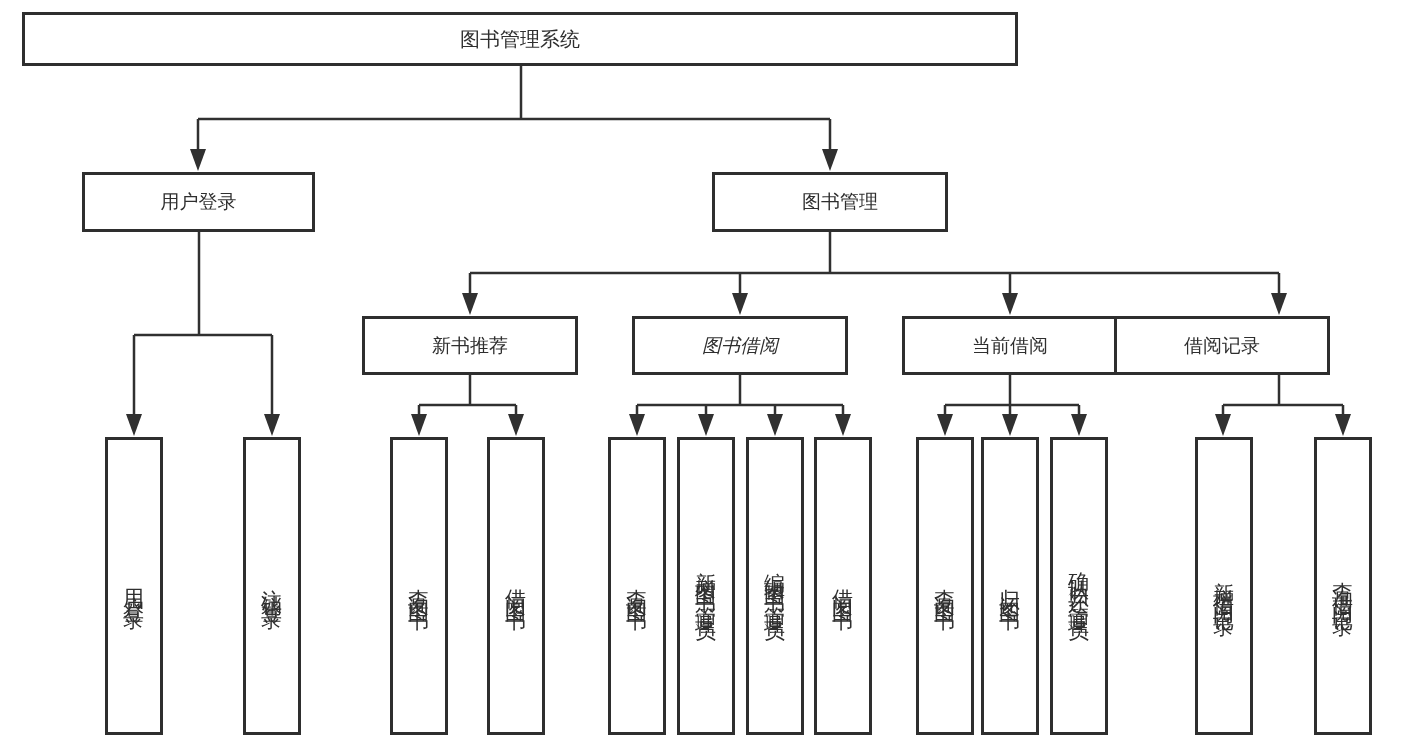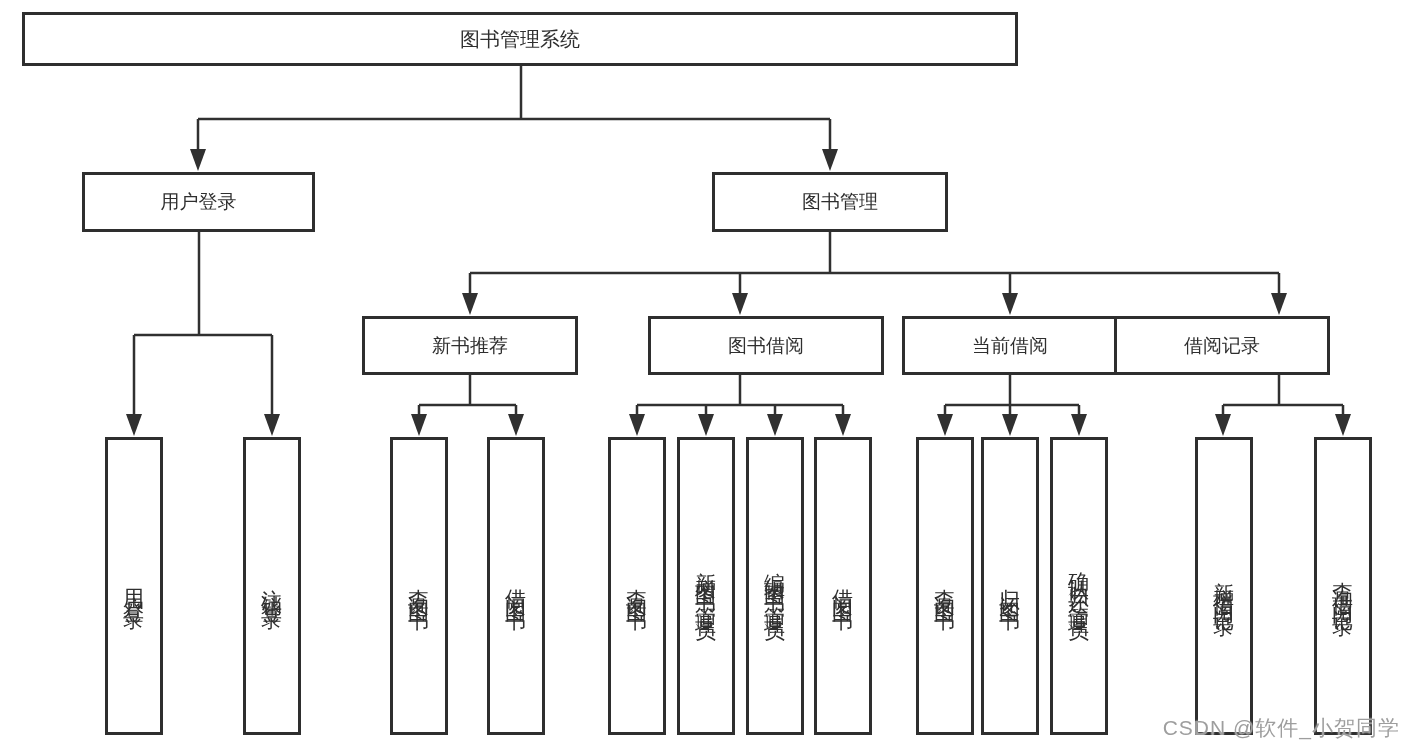--- a/index.html
+++ b/index.html
@@ -113,21 +113,21 @@
       <polygon points="1335,414 1351,414 1343,436"></polygon>
     </g>
   </svg>
 
   <div class="box root" style="left:22px; top:12px; width:996px; height:54px;">图书管理系统</div>
 
   <div class="box" style="left:82px; top:172px; width:233px; height:60px;">用户登录</div>
   <div class="box" style="left:712px; top:172px; width:236px; height:60px;padding-left:20px;">图书管理</div>
 
   <div class="box" style="left:362px; top:316px; width:216px; height:59px;">新书推荐</div>
-  <div class="box" style="left:648px; top:316px; width:236px; height:59px;">图书借阅</div>
+  <div class="box" style="left:632px; top:316px; width:216px; height:59px;font-style:italic;">图书借阅</div>
   <div class="box" style="left:902px; top:316px; width:216px; height:59px;">当前借阅</div>
   <div class="box" style="left:1114px; top:316px; width:216px; height:59px;">借阅记录</div>
 
   <div class="vbox" style="left:105px;">
     <span class="vtext">用户登录</span>
   </div>
   <div class="vbox" style="left:243px;">
     <span class="vtext">注销登录</span>
   </div>
 
@@ -161,15 +161,14 @@
     <span class="vtext">确认归还（管理员）</span>
   </div>
 
   <div class="vbox" style="left:1195px;">
     <span class="vtext">新增借阅记录</span>
   </div>
   <div class="vbox" style="left:1314px;">
     <span class="vtext">查询借阅记录</span>
   </div>
 
-  <div class="watermark">CSDN @软件_小贺同学</div>
 
 </div>
 
 </body></html>

